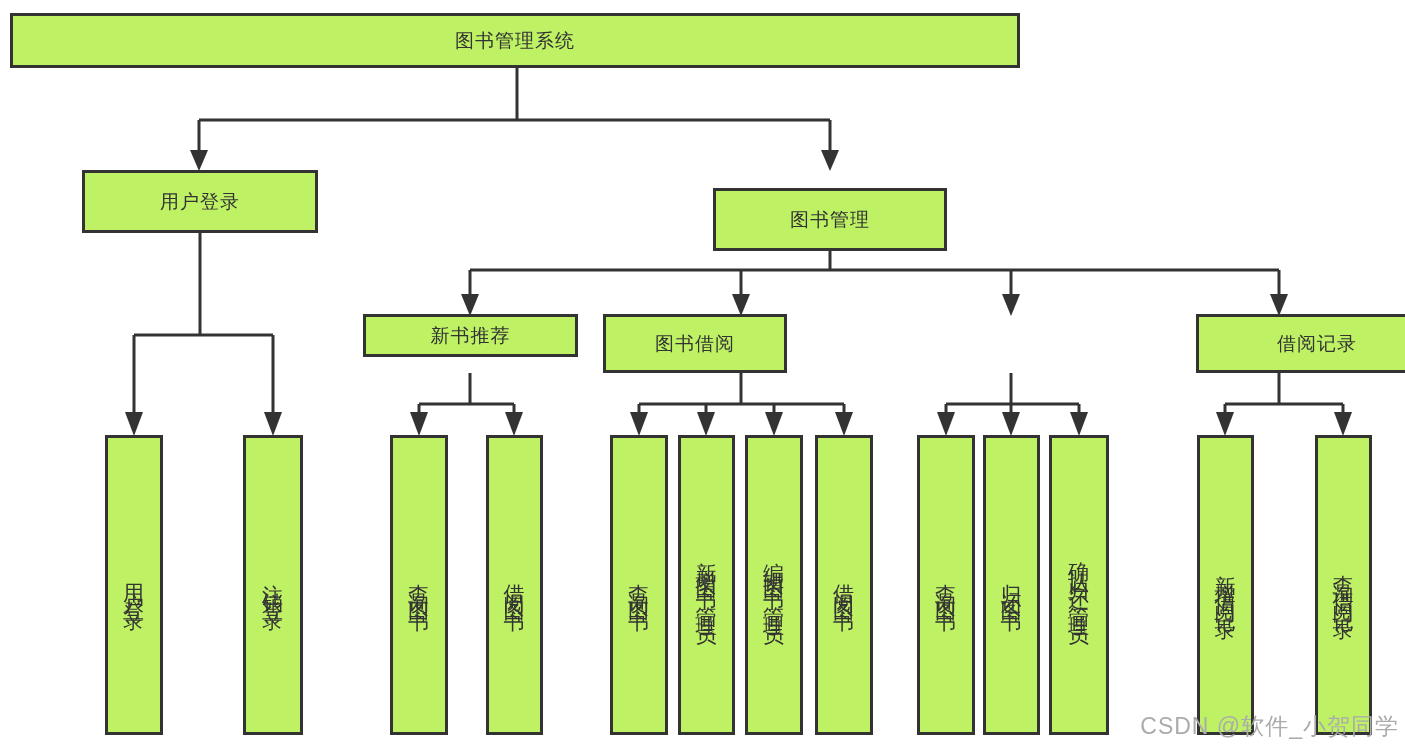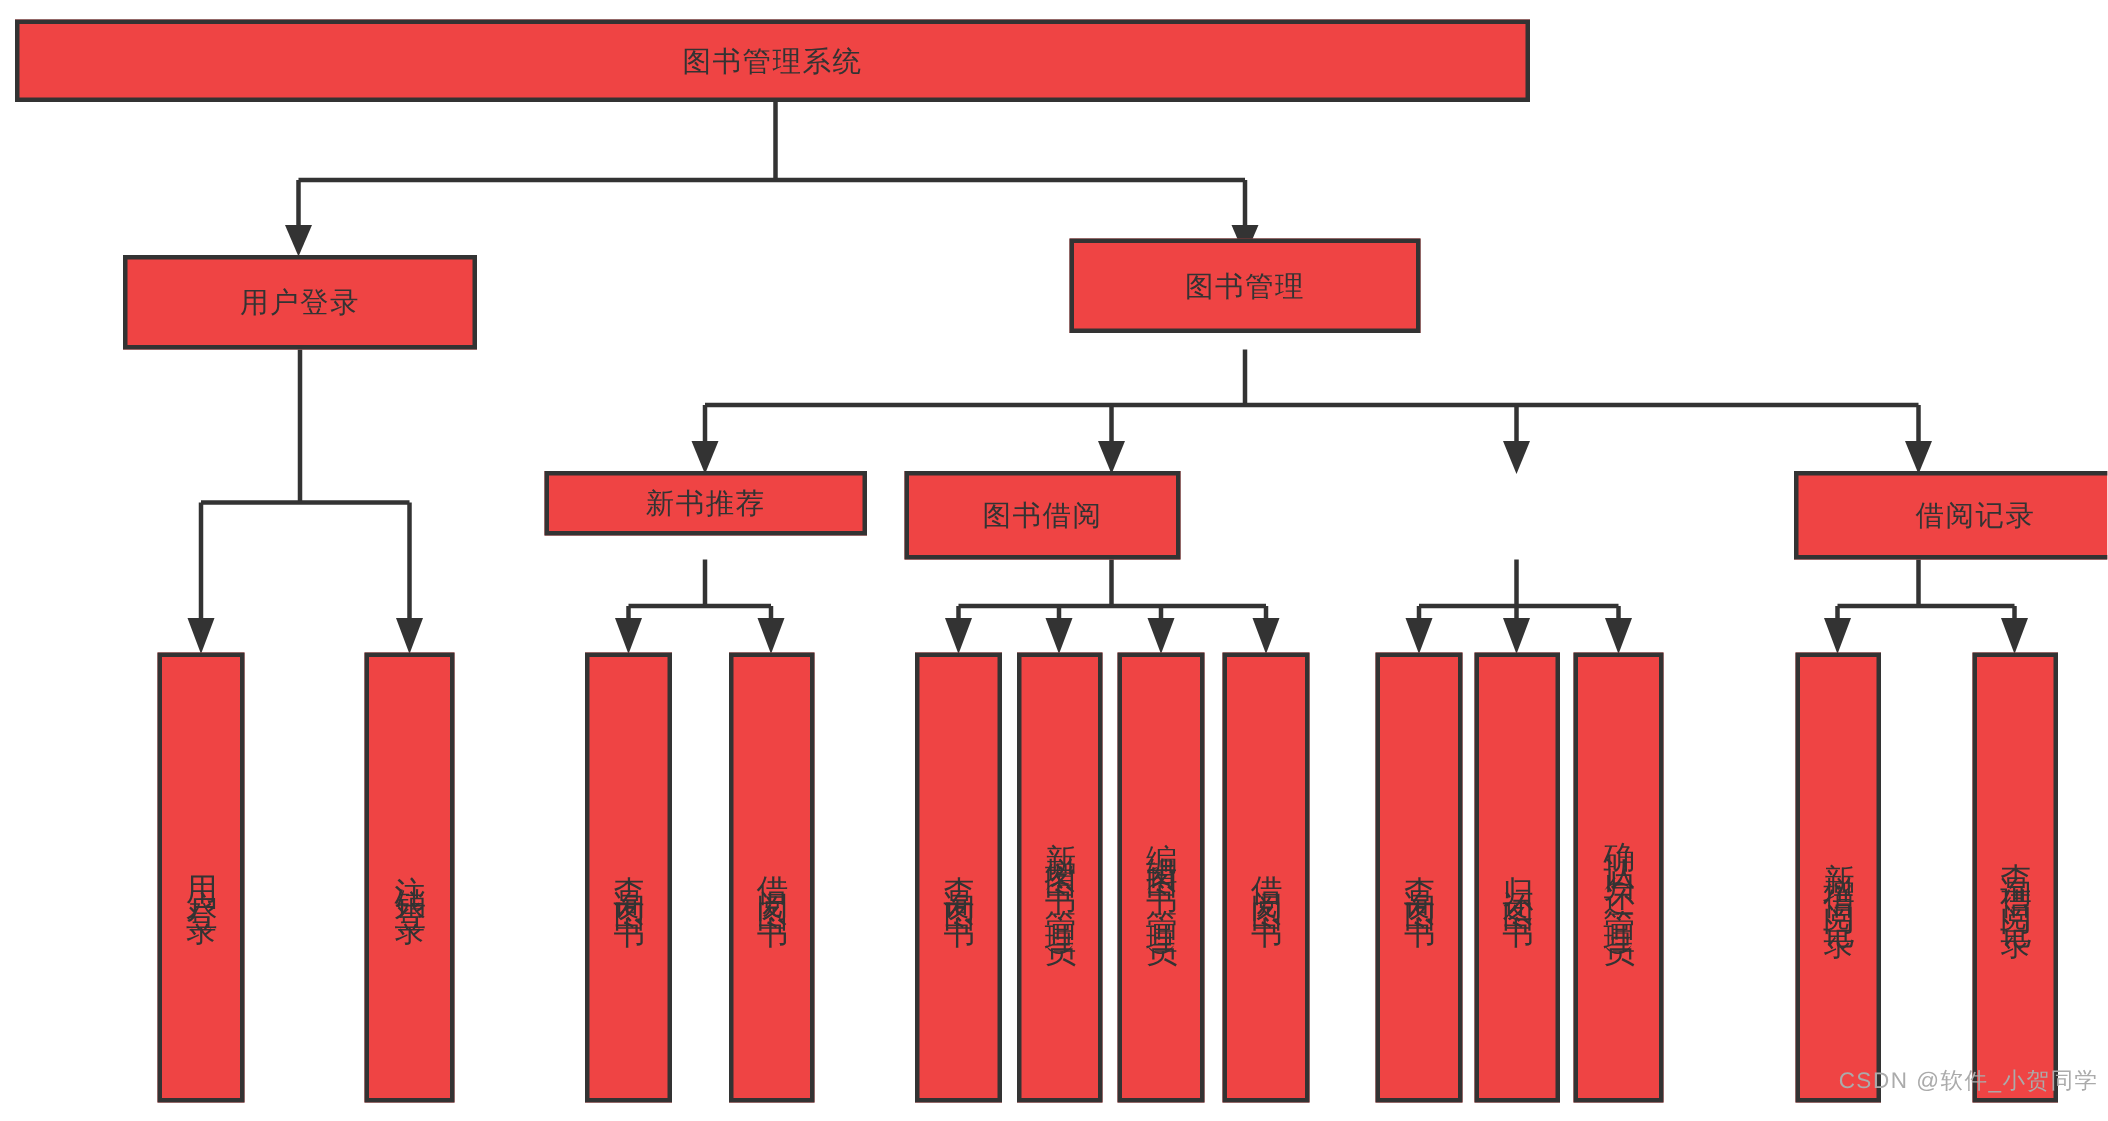--- a/index.html
+++ b/index.html
@@ -6,34 +6,34 @@
   .stage{
     position:relative;
     width:1405px;height:747px;
     background:#ffffff;
     font-family:"Liberation Sans","DejaVu Sans",sans-serif;
     overflow:hidden;
   }
   .connectors{position:absolute;left:0;top:0;width:1405px;height:747px;}
   .node{
     position:absolute;box-sizing:border-box;
-    border:3px solid #333333;background:#ef4444;
+    border:3px solid #333333;background:#bef264;
     display:flex;align-items:center;justify-content:center;
   }
   .hbox .lbl{
     font-size:19px;color:#333333;letter-spacing:1px;white-space:nowrap;
   }
   .vbox .lbl{
     writing-mode:vertical-rl;text-orientation:mixed;
     font-size:21px;color:#333333;letter-spacing:9px;line-height:1;
     white-space:nowrap;
   }
   .watermark{
     position:absolute;top:711px;right:6px;
-    font-size:15px;color:#ababab;letter-spacing:1px;white-space:nowrap;
+    font-size:23px;color:#ababab;letter-spacing:1px;white-space:nowrap;
   }
 </style>
 </head>
 <body>
 
 <div class="stage">
 
   <svg class="connectors" viewBox="0 0 1405 747" xmlns="http://www.w3.org/2000/svg" stroke="#333333" stroke-width="3" fill="none">
 
     <path d="M517 68 V120"></path>
@@ -96,21 +96,21 @@
       <polygon points="1334,412 1352,412 1343,436" fill="#333333" stroke="none"></polygon>
   </svg>
 
   <div class="node hbox" style="left:10px;top:13px;width:1010px;height:55px">
     <span class="lbl">图书管理系统</span>
   </div>
 
   <div class="node hbox" style="left:82px;top:170px;width:236px;height:63px">
     <span class="lbl">用户登录</span>
   </div>
-  <div class="node hbox" style="left:713px;top:159px;width:234px;height:63px">
+  <div class="node hbox" style="left:713px;top:188px;width:234px;height:63px">
     <span class="lbl">图书管理</span>
   </div>
 
   <div class="node hbox" style="left:363px;top:314px;width:215px;height:43px">
     <span class="lbl">新书推荐</span>
   </div>
   <div class="node hbox" style="left:603px;top:314px;width:184px;height:59px">
     <span class="lbl">图书借阅</span>
   </div>
   <div class="node hbox" style="left:1196px;top:314px;width:242px;height:59px">

